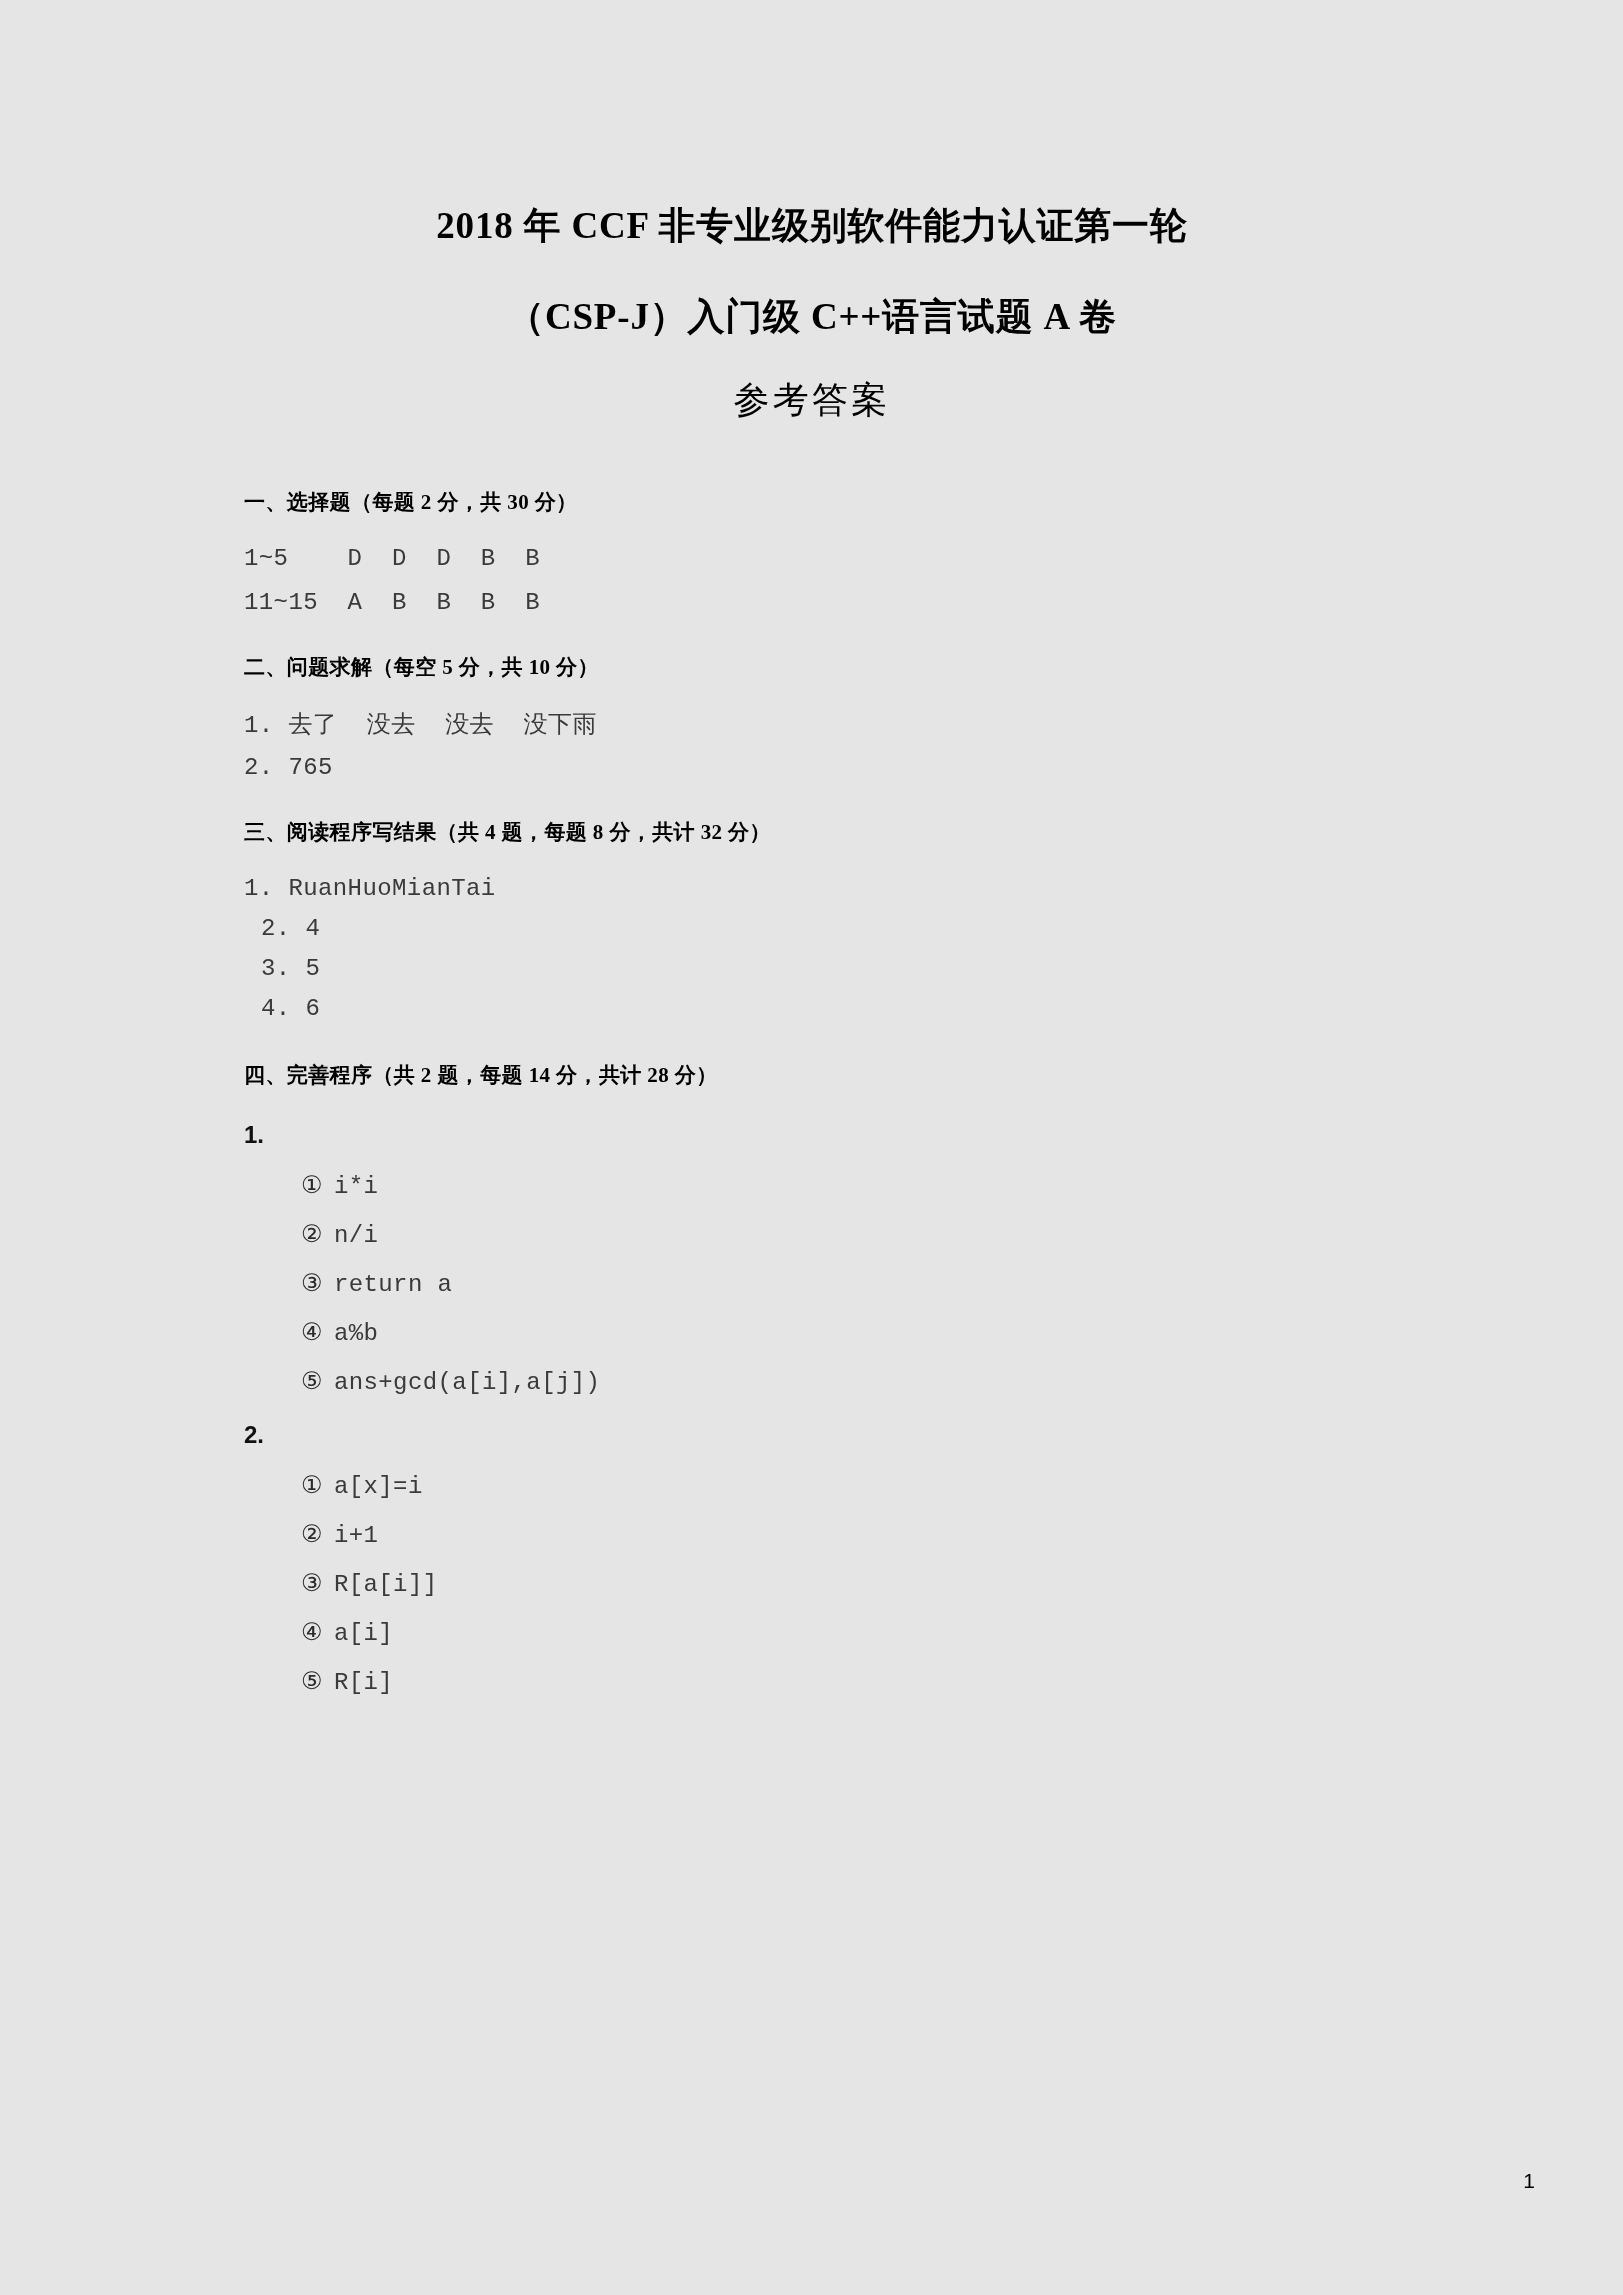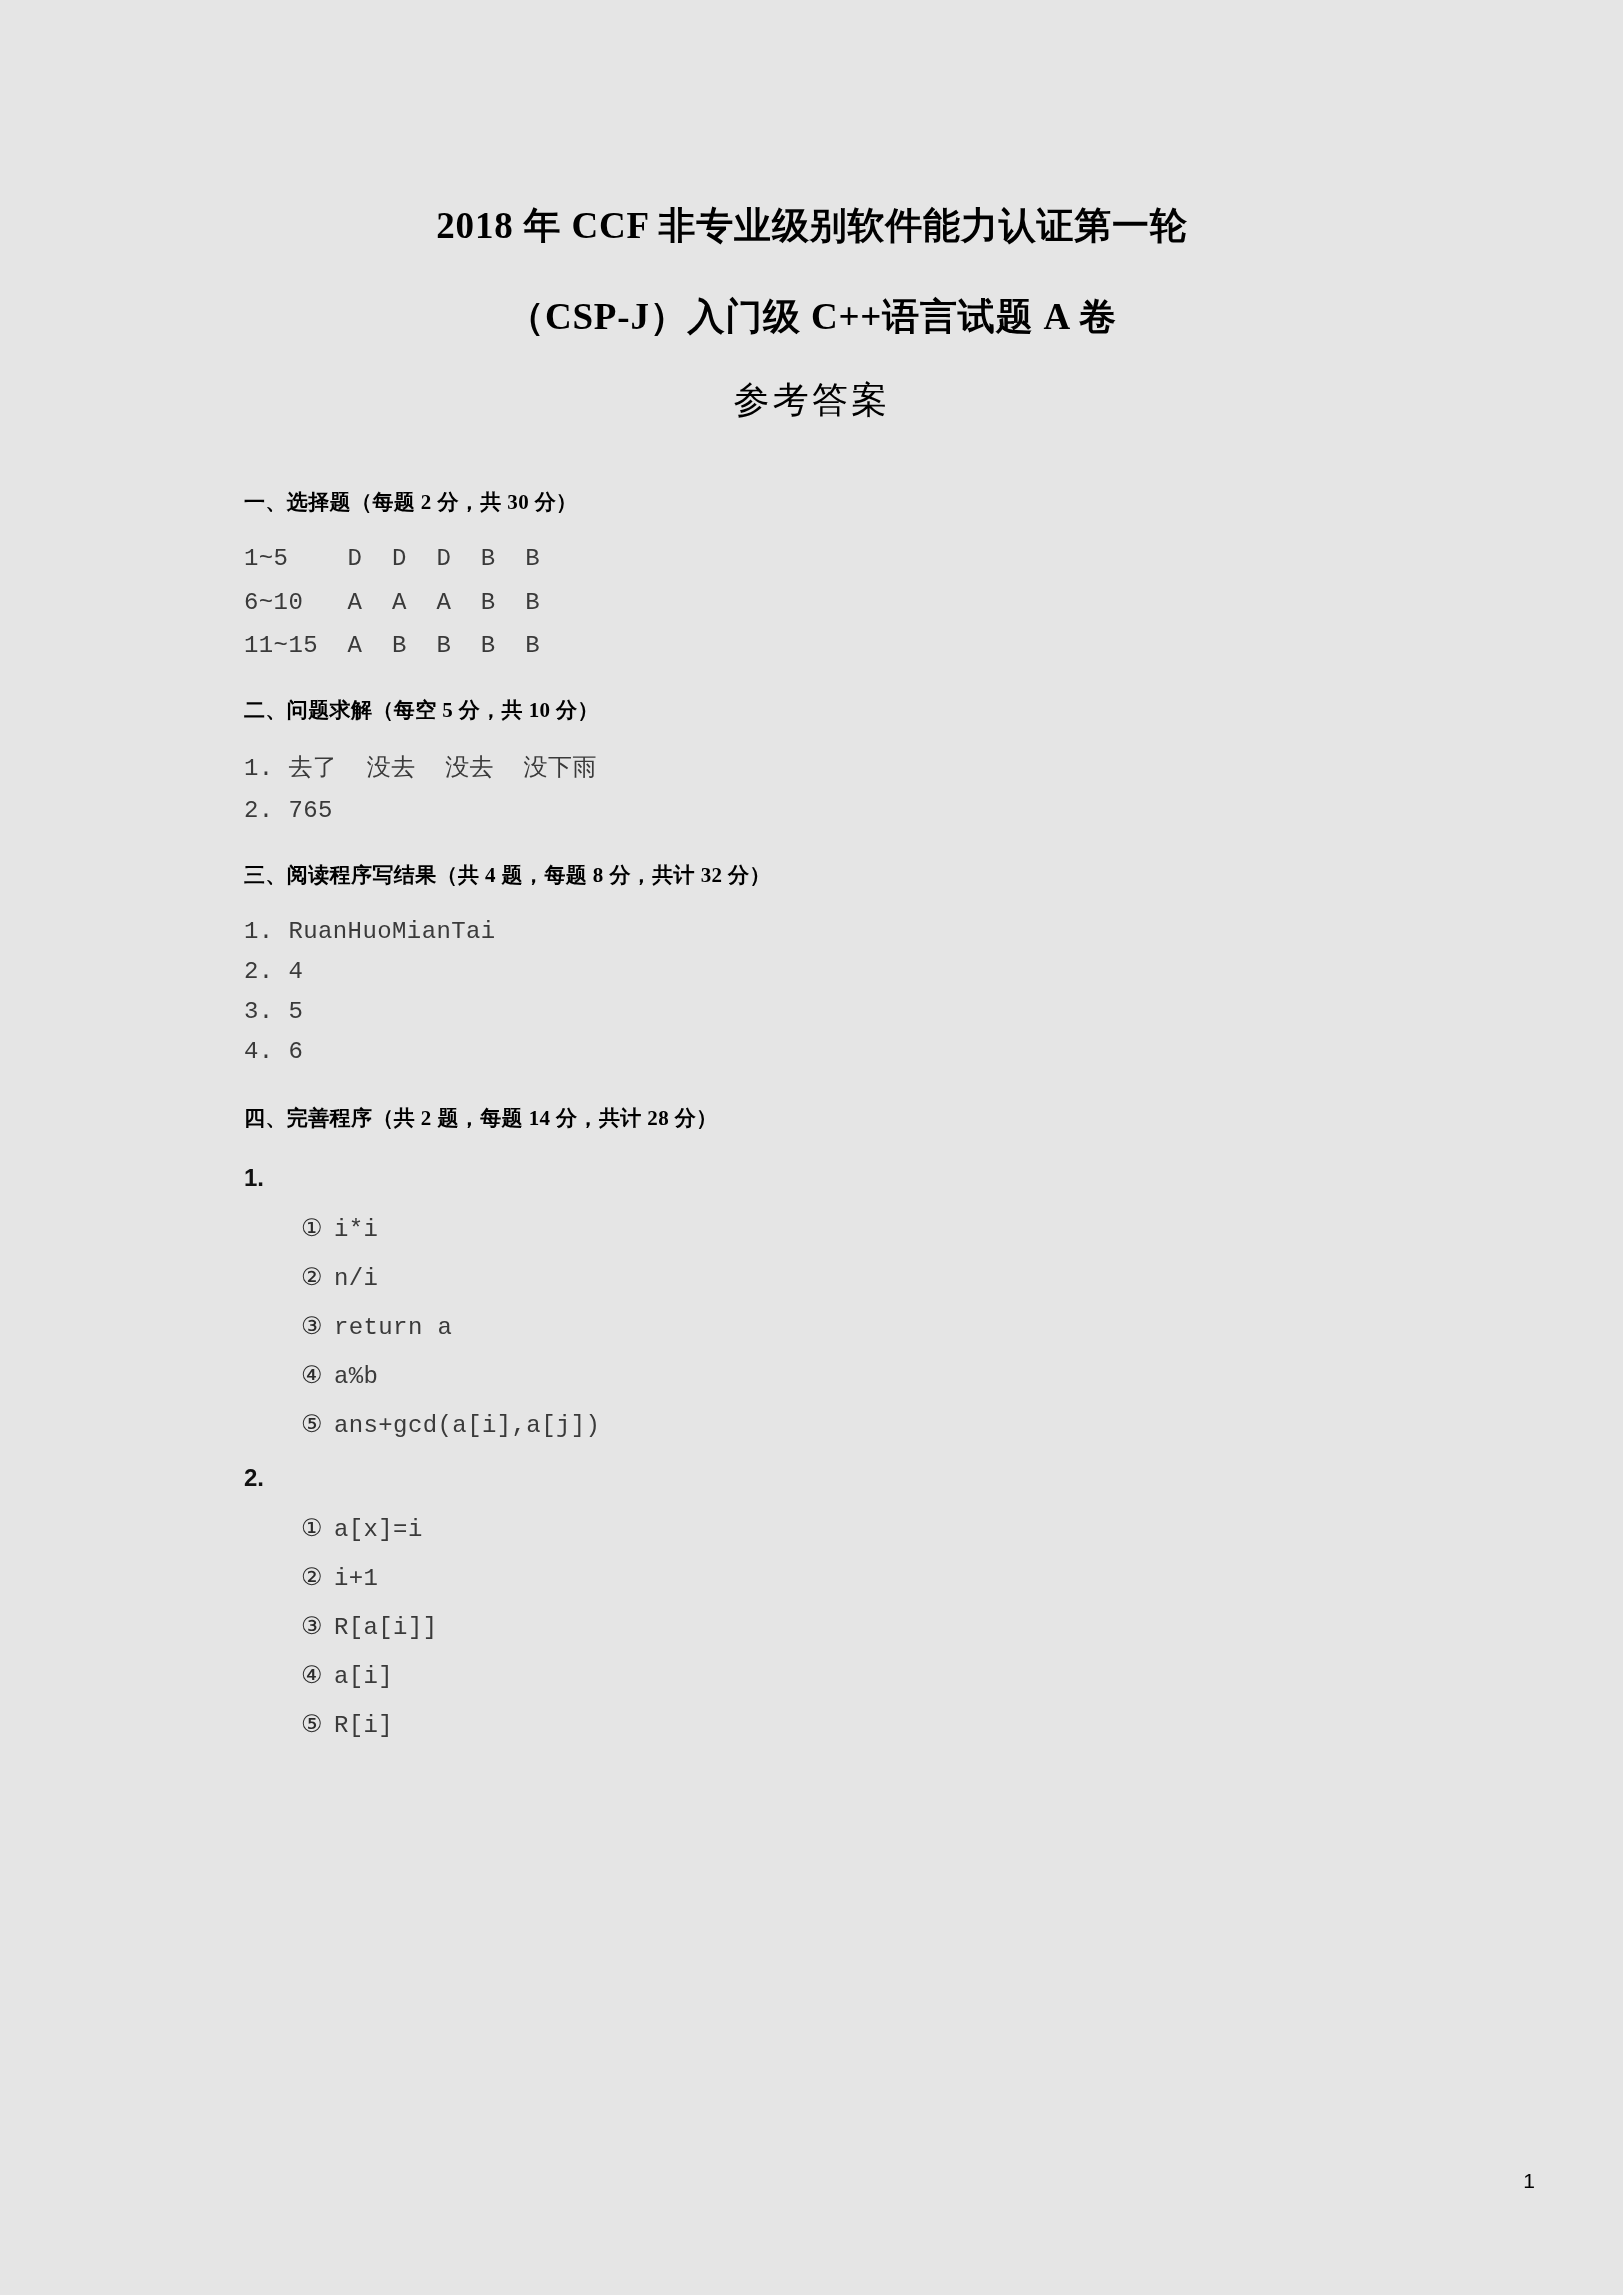--- a/index.html
+++ b/index.html
@@ -82,21 +82,21 @@
     letter-spacing: 0.4px;
   }
   .choice-row { margin-top: 0; }
   .sec1-answers { margin-top: 34px; }
   .sec1-answers .mono-line + .mono-line { margin-top: 19.5px; }
 
   .sec2-answers { margin-top: 36px; }
   .sec2-answers .mono-line + .mono-line { margin-top: 18px; }
 
   .sec3-answers { margin-top: 34px; }
-  .sec3-answers .mono-line + .mono-line { margin-top: 16px; }
+  .sec3-answers .mono-line + .mono-line { margin-top: 16px; margin-left: 17px; }
 
   
   .prob-group { margin-top: 37px; }
   .prob-group.second { margin-top: 28px; }
   .prob-number {
     font-family: "Liberation Sans", "DejaVu Sans", sans-serif;
     font-weight: bold;
     font-size: 24px;
     line-height: 1.0;
     color: #111111;
@@ -149,21 +149,20 @@
 
     <div class="title-block">
       <div class="doc-title">2018 年 CCF 非专业级别软件能力认证第一轮</div>
       <div class="doc-subtitle">（CSP-J）入门级 C++语言试题 A 卷</div>
       <div class="doc-kicker">参考答案</div>
     </div>
 
     <div class="section-heading sec1-heading">一、选择题（每题 2 分，共 30 分）</div>
     <div class="sec1-answers">
       <div class="mono-line choice-row">1~5    D  D  D  B  B</div>
-      <div class="mono-line choice-row">6~10   A  A  A  B  B</div>
       <div class="mono-line choice-row">11~15  A  B  B  B  B</div>
     </div>
 
     <div class="section-heading sec2-heading">二、问题求解（每空 5 分，共 10 分）</div>
     <div class="sec2-answers">
       <div class="mono-line">1. 去了  没去  没去  没下雨</div>
       <div class="mono-line">2. 765</div>
     </div>
 
     <div class="section-heading sec3-heading">三、阅读程序写结果（共 4 题，每题 8 分，共计 32 分）</div>

